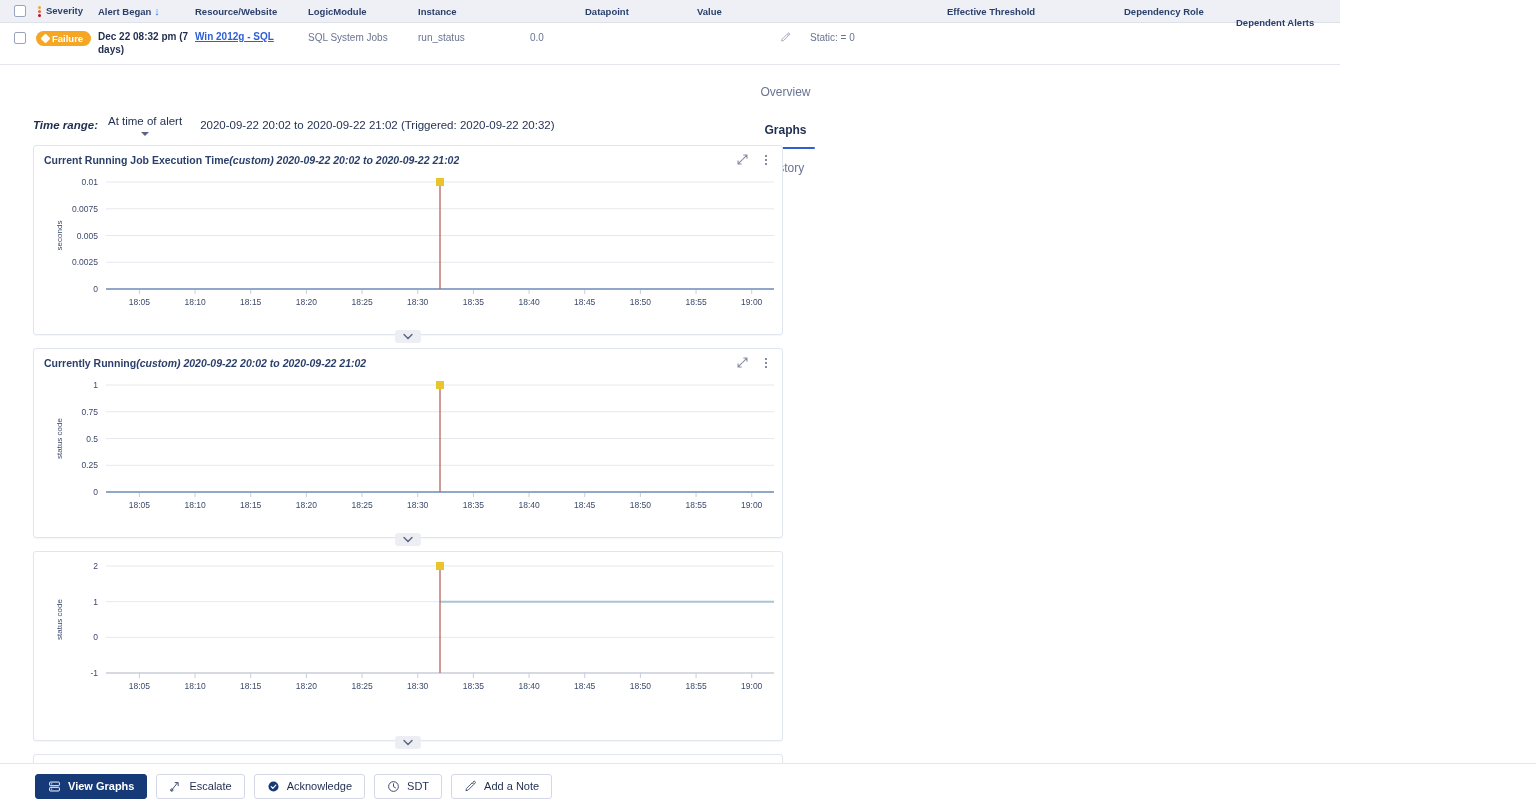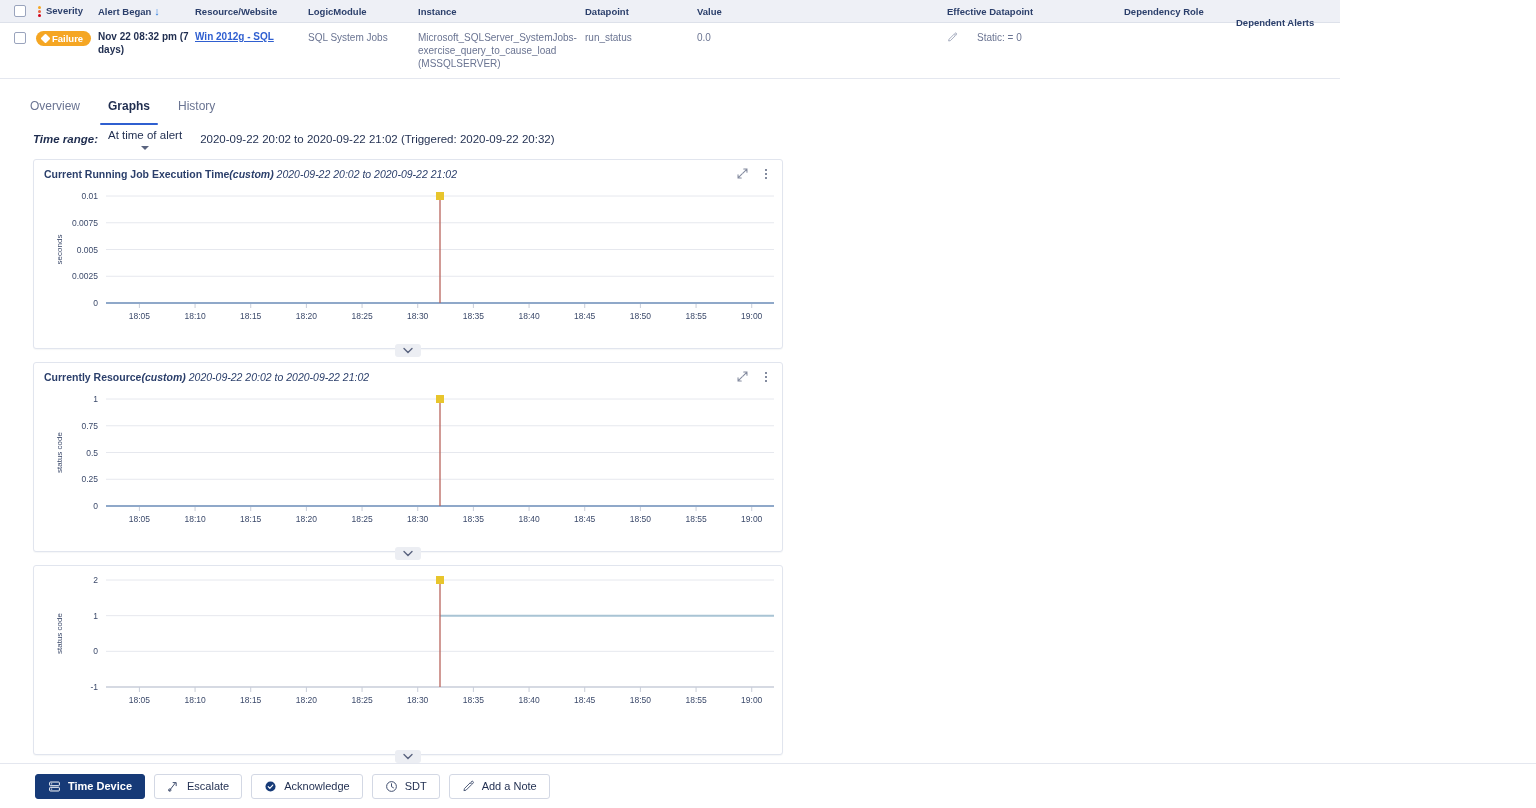--- a/index.html
+++ b/index.html
@@ -102,23 +102,24 @@
   }
   .muted { color: #6a7492; line-height: 1.3; }
 
   .thr-inline { display: flex; align-items: center; gap: 19px; color: #6a7492; }
   .pencil-ico { width: 11px; height: 11px; flex: 0 0 11px; margin-top: 1px; }
 
   
   .tabs-wrap {
     display: flex;
     align-items: center;
-    padding-left: 16px;
+    padding-left: 35px;
     height: 38px;
     margin-top: 8px;
+    flex-direction: column;
   }
   .tab {
     padding: 0 14px;
     height: 38px;
     line-height: 38px;
     font-size: 12px;
     color: #6a7492;
     cursor: pointer;
     position: relative;
   }
@@ -183,21 +184,21 @@
     padding: 7px 10px 2px 10px;
   }
   .panel-title {
     font-size: 10.5px;
     color: #2b3f6b;
     white-space: nowrap;
     overflow: hidden;
   }
   .panel-title .t-name { font-weight: bold; }
   .panel-title .t-custom { font-style: italic; font-weight: bold; }
-  .panel-title .t-range { font-style: italic; font-weight: normal; }
+  .panel-title .t-range { font-style: italic; font-weight: bold; }
   .panel-actions { display: flex; align-items: center; gap: 11px; }
   .ico-btn {
     width: 13px; height: 13px;
     cursor: pointer;
     opacity: .75;
   }
   .dots-v {
     width: 12px; height: 13px;
     display: flex; flex-direction: column;
     align-items: center; justify-content: center;
@@ -277,43 +278,42 @@
       <span class="sev-dots"><i></i><i></i><i></i></span><span>Severity</span>
     </div>
     <div class="cell c-began">
       <span>Alert Began</span><span class="sort-arrow">↓</span>
     </div>
     <div class="cell c-res">Resource/Website</div>
     <div class="cell c-lm">LogicModule</div>
     <div class="cell c-inst">Instance</div>
     <div class="cell c-dp">Datapoint</div>
     <div class="cell c-val">Value</div>
-    <div class="cell c-thr">Effective Datapoint</div>
+    <div class="cell c-thr">Effective Threshold</div>
     <div class="cell c-dep">Dependency Role</div>
     <div class="cell c-depa">Dependent Alerts</div>
   </div>
 
   <div class="alert-row">
     <div class="cell c-check">
       <span class="chk"></span>
     </div>
     <div class="cell c-sev">
       <span class="badge-warning">
         <span class="diamond"></span>
         <span>Failure</span>
       </span>
     </div>
     <div class="cell c-began">
-      <div class="began-txt">Nov 22 08:32 pm (7 days)</div>
+      <div class="began-txt">Dec 22 08:32 pm (7 days)</div>
     </div>
     <div class="cell c-res">
       <a class="link-res">Win 2012g - SQL</a>
     </div>
     <div class="cell c-lm muted">SQL System Jobs</div>
-    <div class="cell c-inst muted">Microsoft_SQLServer_SystemJobs-exercise_query_to_cause_load (MSSQLSERVER)</div>
     <div class="cell c-dp muted">run_status</div>
     <div class="cell c-val muted">0.0</div>
     <div class="cell c-thr">
       <div class="thr-inline">
         <svg class="pencil-ico" viewBox="0 0 16 16">
           <path d="M11.6 1.9a1.4 1.4 0 0 1 2 2l-.8.8-2-2 .8-.8zM10 3.5l2 2L5 12.5l-2.6.6.6-2.6L10 3.5z" fill="none" stroke="#8a93ab" stroke-width="1.1" stroke-linejoin="round"></path>
         </svg>
         <span>Static: = 0</span>
       </div>
     </div>
@@ -402,21 +402,21 @@
     <div class="expander">
       <svg width="10" height="7" viewBox="0 0 10 7">
           <path d="M1 1.5L5 5.5 9 1.5" fill="none" stroke="#5a647f" stroke-width="1.4" stroke-linecap="round"></path>
         </svg>
     </div>
   </div>
 
   <div class="panel">
     <div class="panel-head">
       <div class="panel-title">
-        <span class="t-name">Currently Resource</span><span class="t-custom">(custom)</span>
+        <span class="t-name">Currently Running</span><span class="t-custom">(custom)</span>
         <span class="t-range">2020-09-22 20:02 to 2020-09-22 21:02</span>
       </div>
       <div class="panel-actions">
         <svg class="ico-btn" viewBox="0 0 16 16">
             <path d="M9.5 2.5h4v4M13.5 2.5l-5 5M6.5 13.5h-4v-4M2.5 13.5l5-5" fill="none" stroke="#5a647f" stroke-width="1.3" stroke-linecap="round"></path>
           </svg>
         <span class="dots-v">
             <i></i>
             <i></i>
             <i></i>
@@ -588,21 +588,21 @@
 </div>
 
 <div class="footer">
   <button class="btn primary">
     <svg width="13" height="13" viewBox="0 0 16 16">
       <rect x="2" y="2.5" width="12" height="4.5" rx="1" fill="none" stroke="#fff" stroke-width="1.2"></rect>
       <rect x="2" y="9" width="12" height="4.5" rx="1" fill="none" stroke="#fff" stroke-width="1.2"></rect>
       <circle cx="4.5" cy="4.7" r=".8" fill="#fff"></circle>
         <circle cx="4.5" cy="11.2" r=".8" fill="#fff"></circle>
     </svg>
-    <span>Time Device</span>
+    <span>View Graphs</span>
   </button>
 
   <button class="btn">
     <svg width="13" height="13" viewBox="0 0 16 16">
       <path d="M3 13L10 4" stroke="#3c4a6b" stroke-width="1.2" fill="none" stroke-linecap="round"></path>
       <path d="M7.5 3.2h3.8v3.8" stroke="#3c4a6b" stroke-width="1.2" fill="none" stroke-linecap="round" stroke-linejoin="round"></path>
       <circle cx="3.4" cy="12.4" r="1.5" fill="none" stroke="#3c4a6b" stroke-width="1.1"></circle>
     </svg>
     <span>Escalate</span>
   </button>

